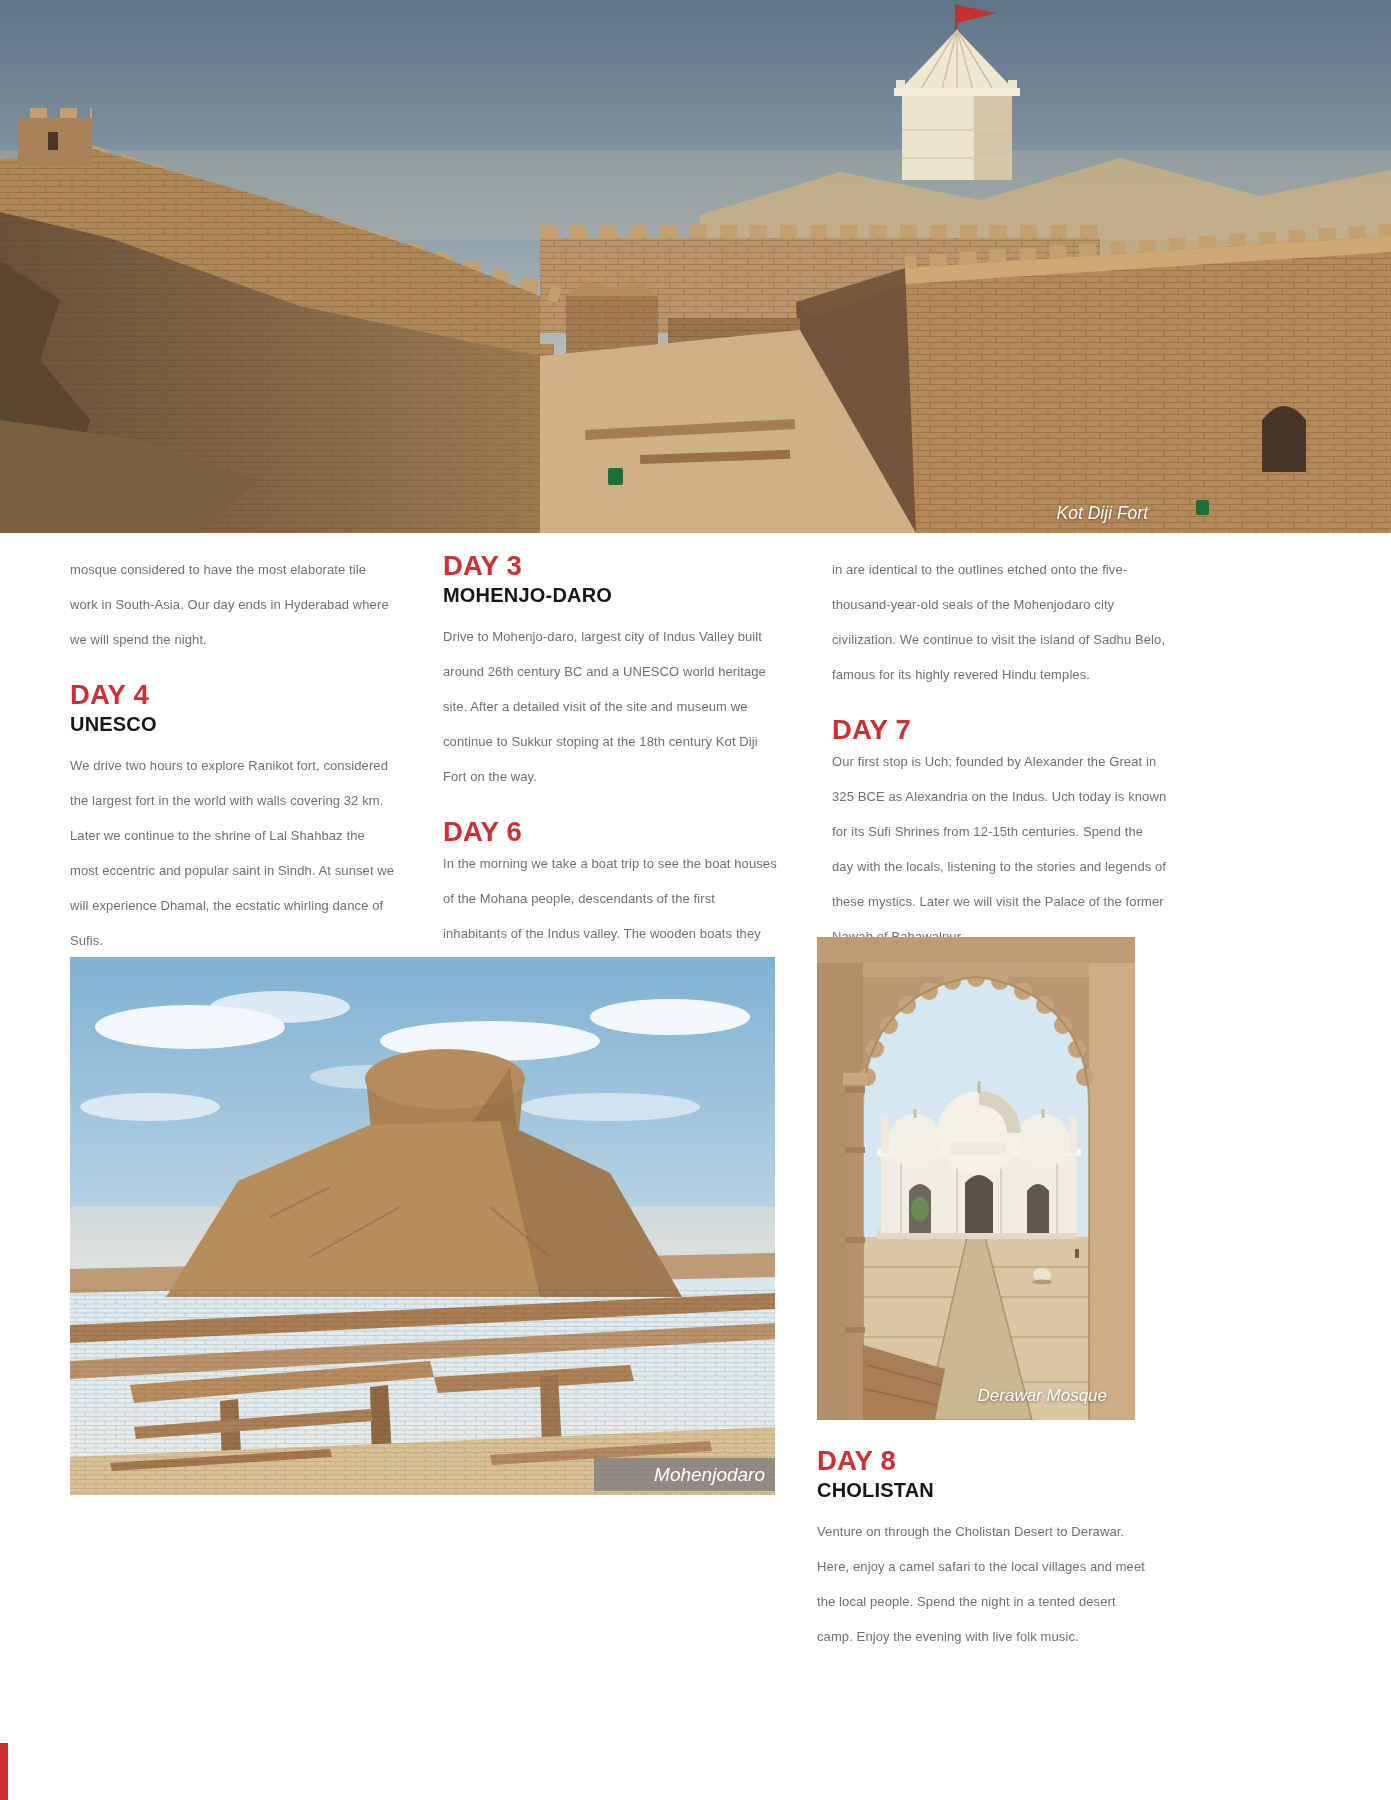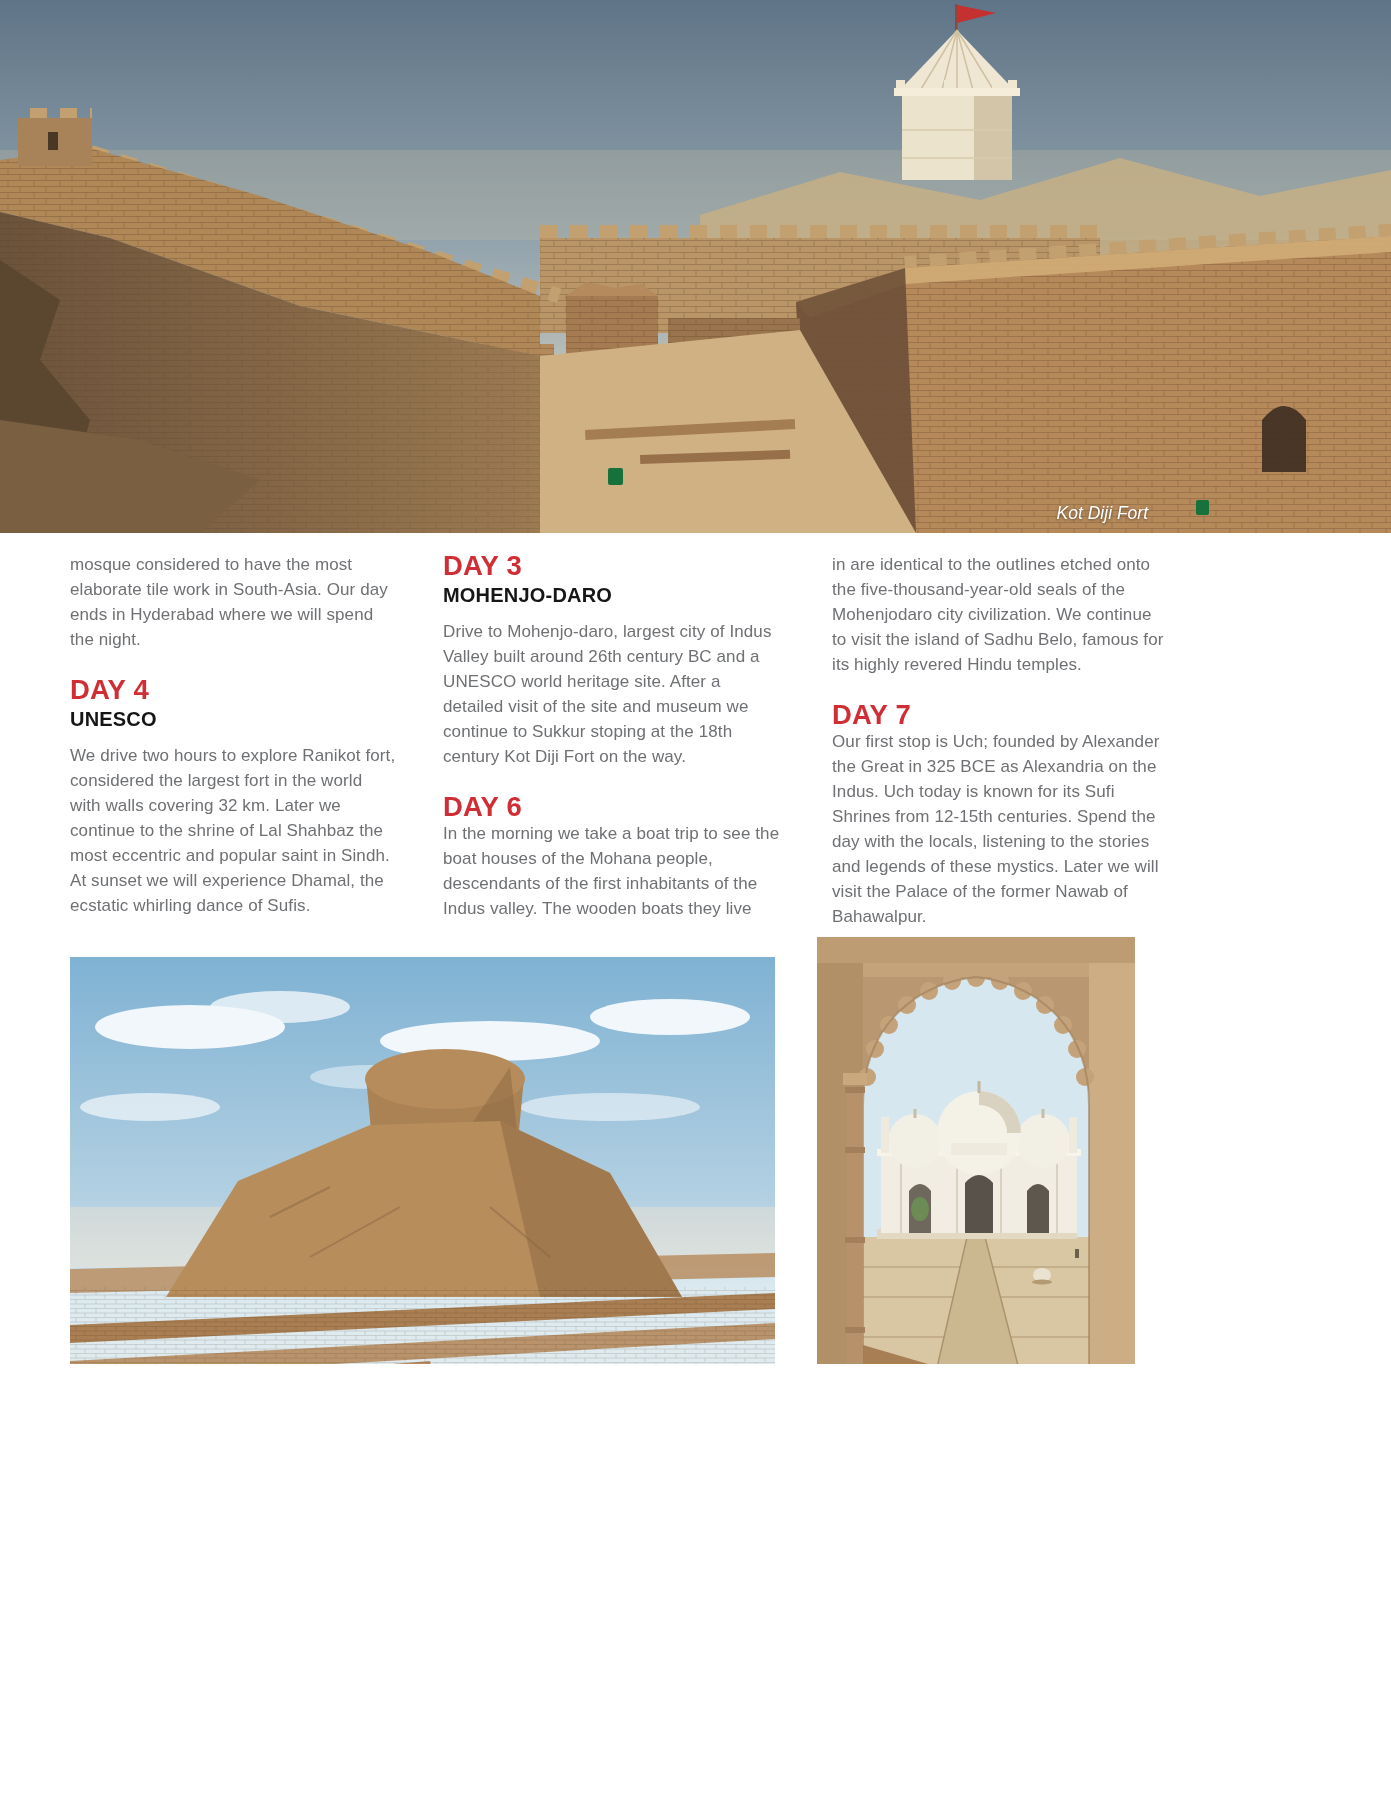--- a/index.html
+++ b/index.html
@@ -1,28 +1,28 @@
 <!DOCTYPE html>
 <html style="--accent-red: #d02e35; --heading: #161616; --body-text: #6e7073;"><head>
 <meta charset="utf-8">
 <style>
   html,body{margin:0;padding:0;background:#ffffff;}
-  .page{position:relative;width:1391px;height:1364px;background:#fff;overflow:hidden;
+  .page{position:relative;width:1391px;height:1800px;background:#fff;overflow:hidden;
         font-family:"Liberation Sans",sans-serif;}
   figure{margin:0;padding:0;}
   .hero{position:absolute;left:0;top:0;width:1391px;height:533px;overflow:hidden;}
   .hero svg{display:block;}
   .photo-caption{position:absolute;font-style:italic;font-size:17.5px;color:#ffffff;
         text-shadow:0 1px 3px rgba(0,0,0,.45);margin:0;}
   .hero-cap{right:243px;bottom:9px;}
   .col{position:absolute;top:552px;}
   .col1{left:70px;width:326px;}
   .col2{left:443px;width:338px;}
   .col3{left:817px;width:336px;margin-left:15px;}
-  p.body{font-size:17px;line-height:25px;color:var(--body-text,#6e7073);
+  p.body{font-size:13px;line-height:35px;color:var(--body-text,#6e7073);
         margin:0 0 15px 0;letter-spacing:.1px;}
   h2.day{font-weight:800;font-size:27.5px;line-height:28px;
         color:var(--accent-red,#d02e35);margin:24px 0 0 0;letter-spacing:.2px;}
   h3.place{font-weight:800;font-size:20px;line-height:30px;
         color:var(--heading,#161616);margin:0 0 9px 0;letter-spacing:.2px;}
   h2.first{margin-top:0;}
   .fig-mohenjodaro{position:absolute;left:70px;top:957px;width:705px;height:538px;overflow:hidden;}
   .caption-band{position:absolute;right:0;bottom:4px;width:181px;height:33px;
         background:rgba(124,124,124,.78);display:flex;align-items:center;justify-content:flex-end;
         padding-right:10px;box-sizing:border-box;}
@@ -259,16 +259,17 @@
           <rect x="28" y="390" width="20" height="6"></rect>
       </g>
       <rect x="26" y="136" width="24" height="12" fill="#c9a87e"></rect>
     </svg>
     <figcaption class="photo-caption">Derawar Mosque</figcaption>
   </figure>
 
   <section class="day8-block">
     <h2 class="day first">DAY 8</h2>
     <h3 class="place">CHOLISTAN</h3>
+    <p class="body">Venture on through the Cholistan Desert to Derawar. Here, enjoy a camel safari to the local villages and meet the local people. Spend the night in a tented desert camp. Enjoy the evening with live folk music.</p>
   </section>
 
   <div class="edge-bar"></div>
 </div>
 
 </body></html>

